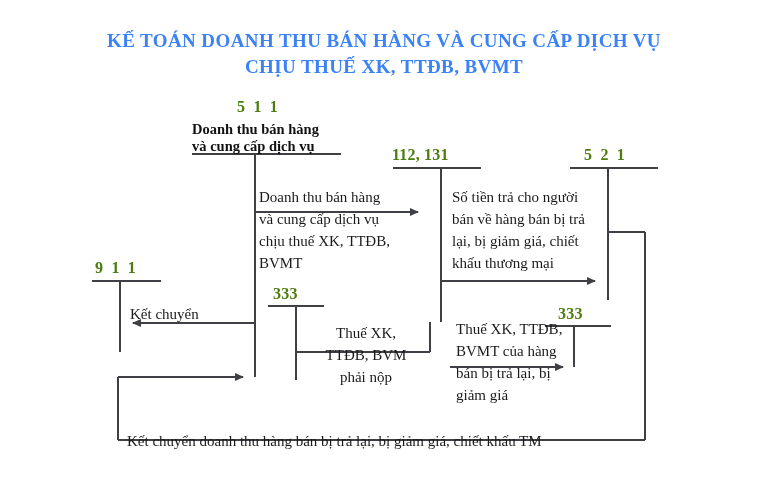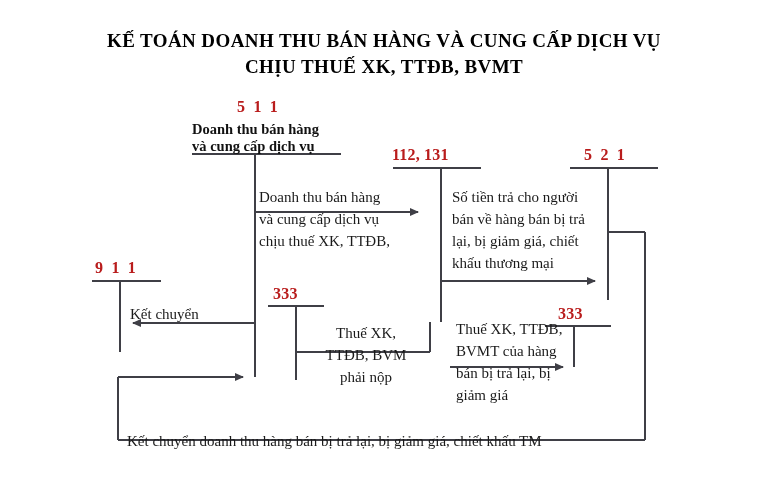--- a/index.html
+++ b/index.html
@@ -25,32 +25,32 @@
   }
   .title {
     position: absolute;
     left: 0;
     width: 768px;
     text-align: center;
     font-family: "Liberation Serif", "DejaVu Serif", serif;
     font-weight: bold;
     font-size: 19px;
     letter-spacing: 0.4px;
-    color: #000000;
+    color: #3b82f6;
   }
   #title-line-1 { top: 30px; }
   #title-line-2 { top: 56px; }
 
   .acct-code {
     position: absolute;
     font-family: "Liberation Serif", "DejaVu Serif", serif;
     font-weight: bold;
     font-size: 16px;
     letter-spacing: 2.2px;
-    color: #b91c1c;
+    color: #4d7c0f;
     white-space: nowrap;
   }
   .acct-code.tight { letter-spacing: 0.2px; }
 
   .acct-name {
     position: absolute;
     font-family: "Liberation Serif", "DejaVu Serif", serif;
     font-weight: bold;
     font-size: 14.5px;
     color: #111111;
@@ -152,20 +152,21 @@
   <div class="acct-code" style="left:95px; top:259px;">9 1 1</div>
 
   <div class="acct-code tight" style="left:273px; top:285px;">333</div>
 
   <div class="acct-code tight" style="left:558px; top:305px;">333</div>
 
   <div class="note" style="left:259px; top:186px;">
     <div>Doanh thu bán hàng</div>
     <div>và cung cấp dịch vụ</div>
     <div>chịu thuế XK, TTĐB,</div>
+    <div>BVMT</div>
   </div>
 
   <div class="note" style="left:452px; top:186px;">
     <div>Số tiền trả cho người</div>
     <div>bán về  hàng bán bị trả</div>
     <div>lại, bị giảm giá, chiết</div>
     <div>khấu thương mại</div>
   </div>
 
   <div class="note" style="left:130px; top:303px;text-align:right;">

